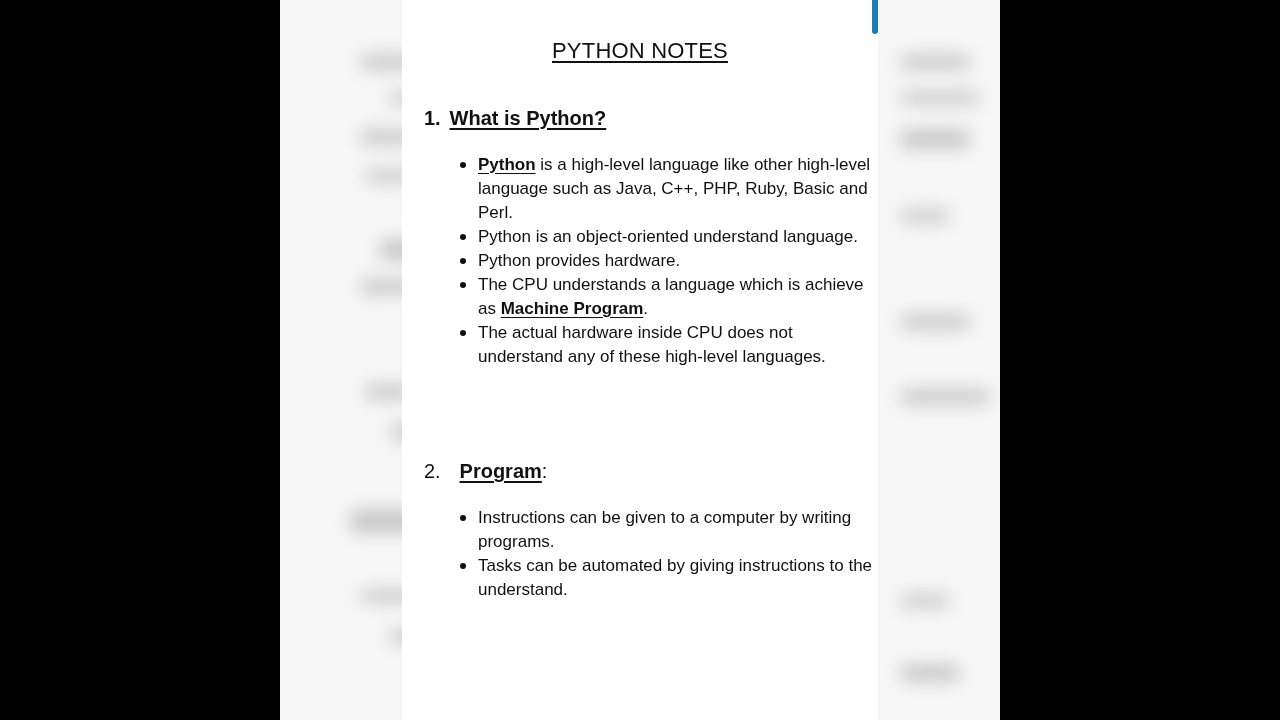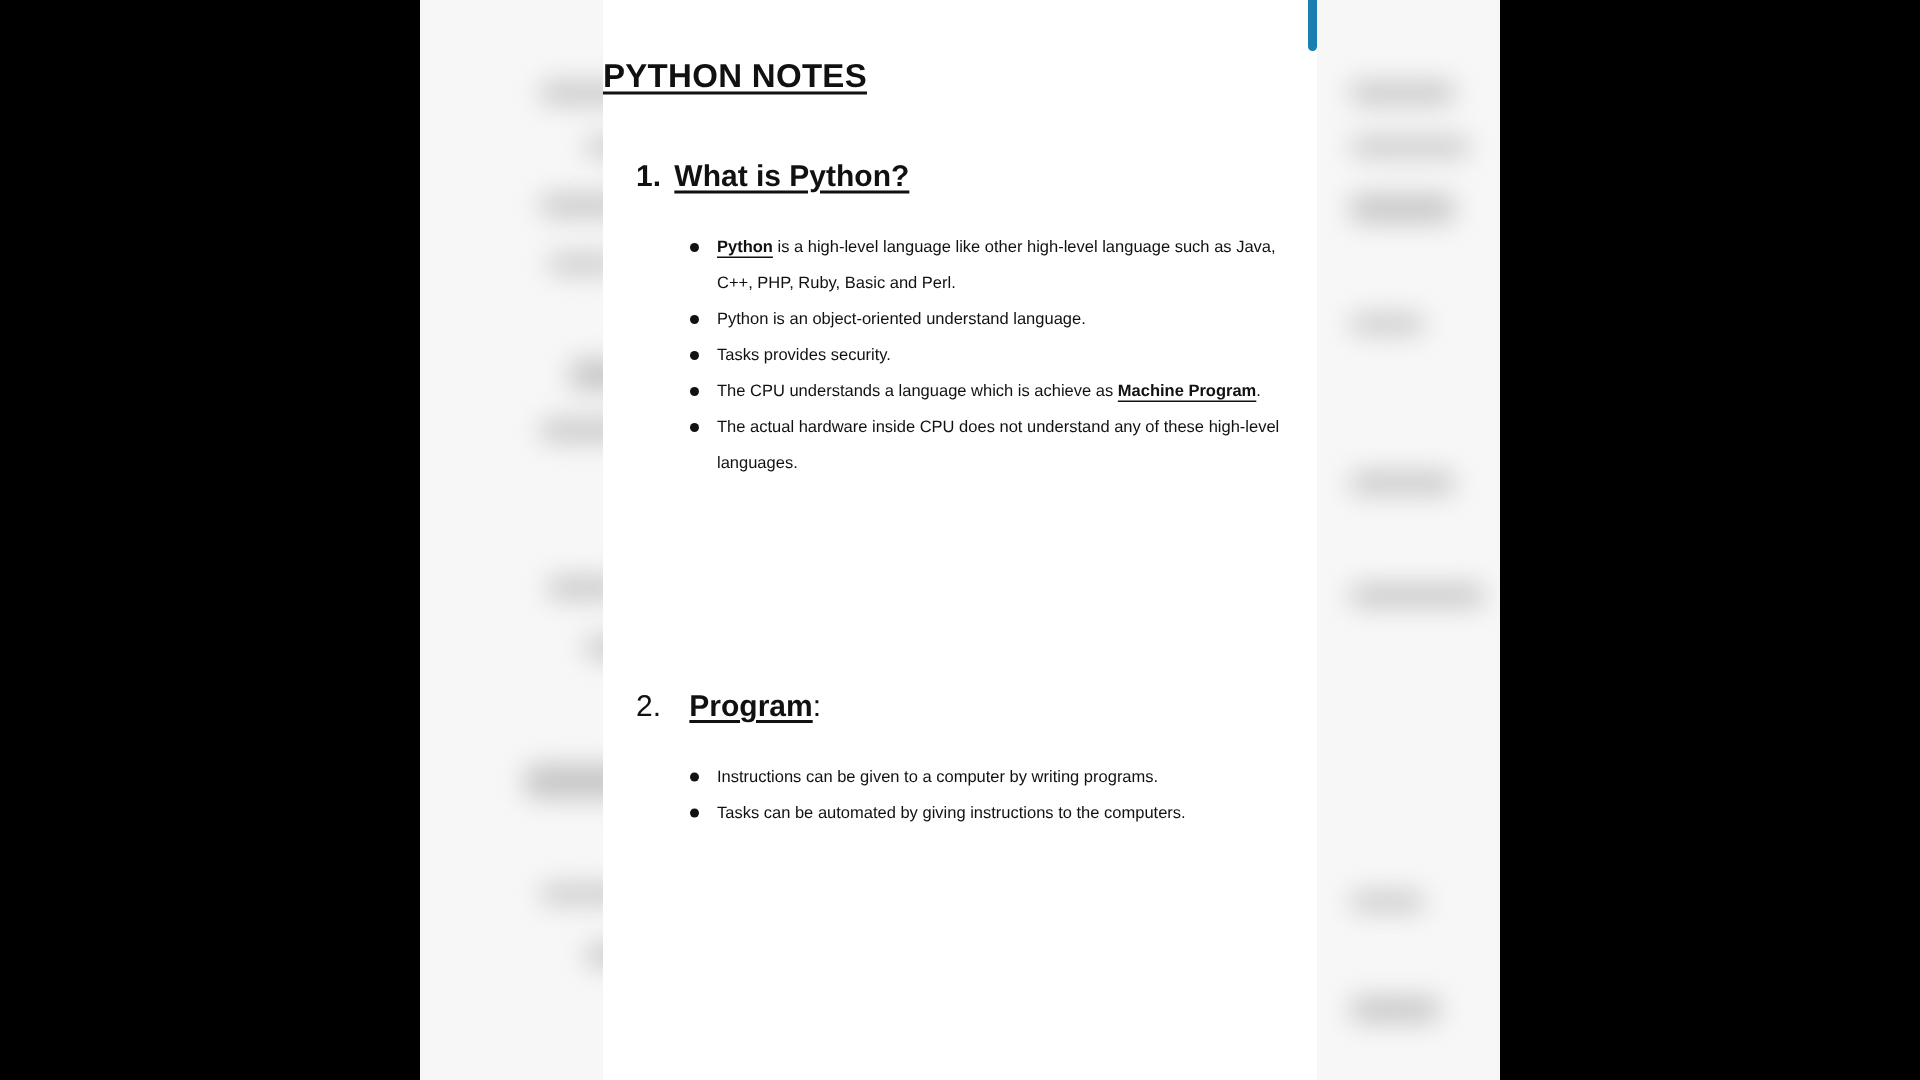--- a/index.html
+++ b/index.html
@@ -16,34 +16,34 @@
   }
   .page {
     position:absolute; left:402px; top:0; width:476px; height:720px;
     background:#ffffff; color:#111;
   }
   .accent-tab {
     position:absolute; left:872px; top:0; width:6px; height:34px;
     background:#1a7fb0; border-radius:0 0 3px 3px;
   }
   .title {
-    position:absolute; left:0; width:100%; top:38px; 
-    font-weight:bold; font-size:22px; letter-spacing:0.2px;
+    position:absolute; left:0; width:100%; top:38px; text-align:center;
+    font-weight:normal; font-size:22px; letter-spacing:0.2px;
   }
   .title span { text-decoration:underline; text-underline-offset:3px; text-decoration-thickness:2px; }
   .section-head {
     position:absolute; left:22px; font-size:20px; font-weight:bold;
   }
   .section-head .num { font-weight:normal; display:inline-block; width:24px; }
   .section-head .num.b { font-weight:bold; width:20px; }
   .section-head .lbl { text-decoration:underline; text-underline-offset:3px; }
   .section-head .suffix { font-weight:normal; }
   ul.bullets {
     position:absolute; left:56px; width:418px; margin:0; padding:0; list-style:none;
-    font-size:11px; line-height:24px;
+    font-size:17px; line-height:24px;
   }
   ul.bullets li { position:relative; padding-left:20px; }
   ul.bullets li::before {
     content:""; position:absolute; left:2px; top:9px; width:6px; height:6px;
     background:#111; border-radius:50%;
   }
   .u { font-weight:bold; text-decoration:underline; text-underline-offset:3px; }
 </style>
 </head>
 <body>
@@ -76,29 +76,29 @@
   </div>
 
   <div class="section-head" style="top:107px">
     <span class="num b">1.</span>
     <span class="lbl">What is Python?</span>
   </div>
 
   <ul class="bullets" style="top:153px">
     <li><span class="u">Python</span><span> is a high-level language like other high-level language such as Java, C++, PHP, Ruby, Basic and Perl.</span></li>
     <li><span>Python is an object-oriented understand language.</span></li>
-    <li><span>Tasks provides security.</span></li>
+    <li><span>Python provides hardware.</span></li>
     <li><span>The CPU understands a language which is achieve as </span><span class="u">Machine Program</span><span>.</span></li>
     <li><span>The actual hardware inside CPU does not understand any of these high-level languages.</span></li>
   </ul>
 
   <div class="section-head" style="top:460px">
     <span class="num" style="width:30px">2.</span>
     <span class="lbl">Program</span><span class="suffix">:</span>
   </div>
 
   <ul class="bullets" style="top:506px">
     <li><span>Instructions can be given to a computer by writing programs.</span></li>
-    <li><span>Tasks can be automated by giving instructions to the computers.</span></li>
+    <li><span>Tasks can be automated by giving instructions to the understand.</span></li>
   </ul>
 </div>
 
 <div class="accent-tab"></div>
 
 </body></html>

